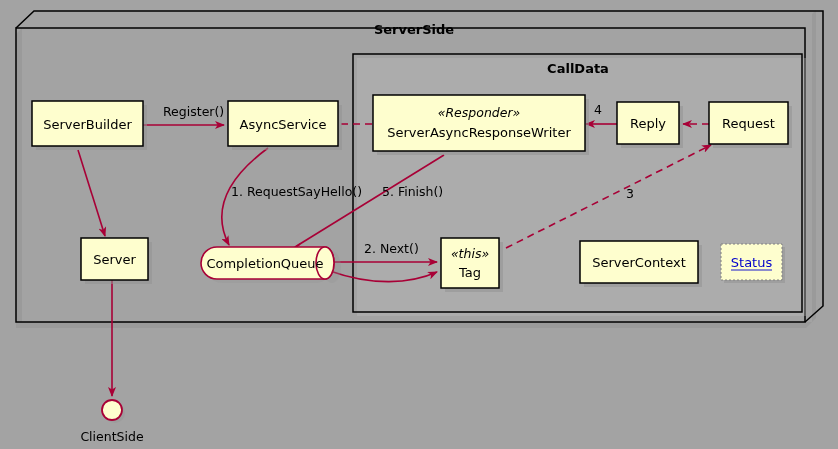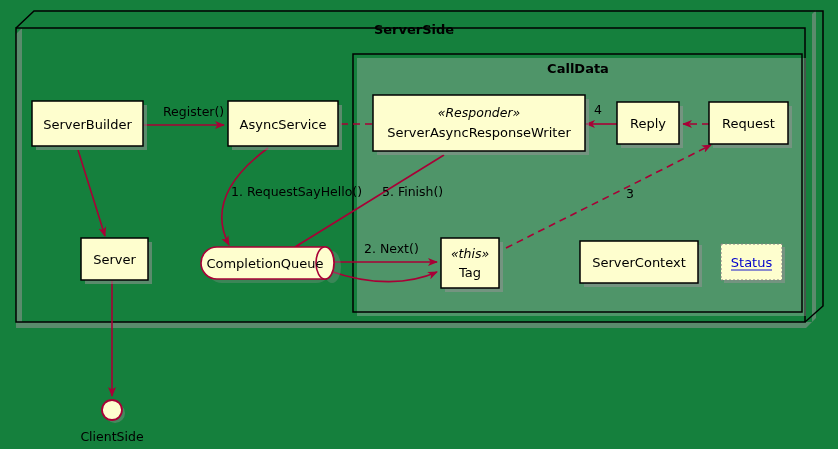--- a/index.html
+++ b/index.html
@@ -4,21 +4,21 @@
 <style>
   html, body {
     margin: 0;
     padding: 0;
     background: #ffffff;
   }
   #canvas {
     position: relative;
     width: 838px;
     height: 449px;
-    background: #15803d;
+    background: #a3a3a3;
     font-family: "DejaVu Sans", sans-serif;
     overflow: hidden;
   }
   svg.layer {
     position: absolute;
     left: 0;
     top: 0;
     width: 838px;
     height: 449px;
   }

